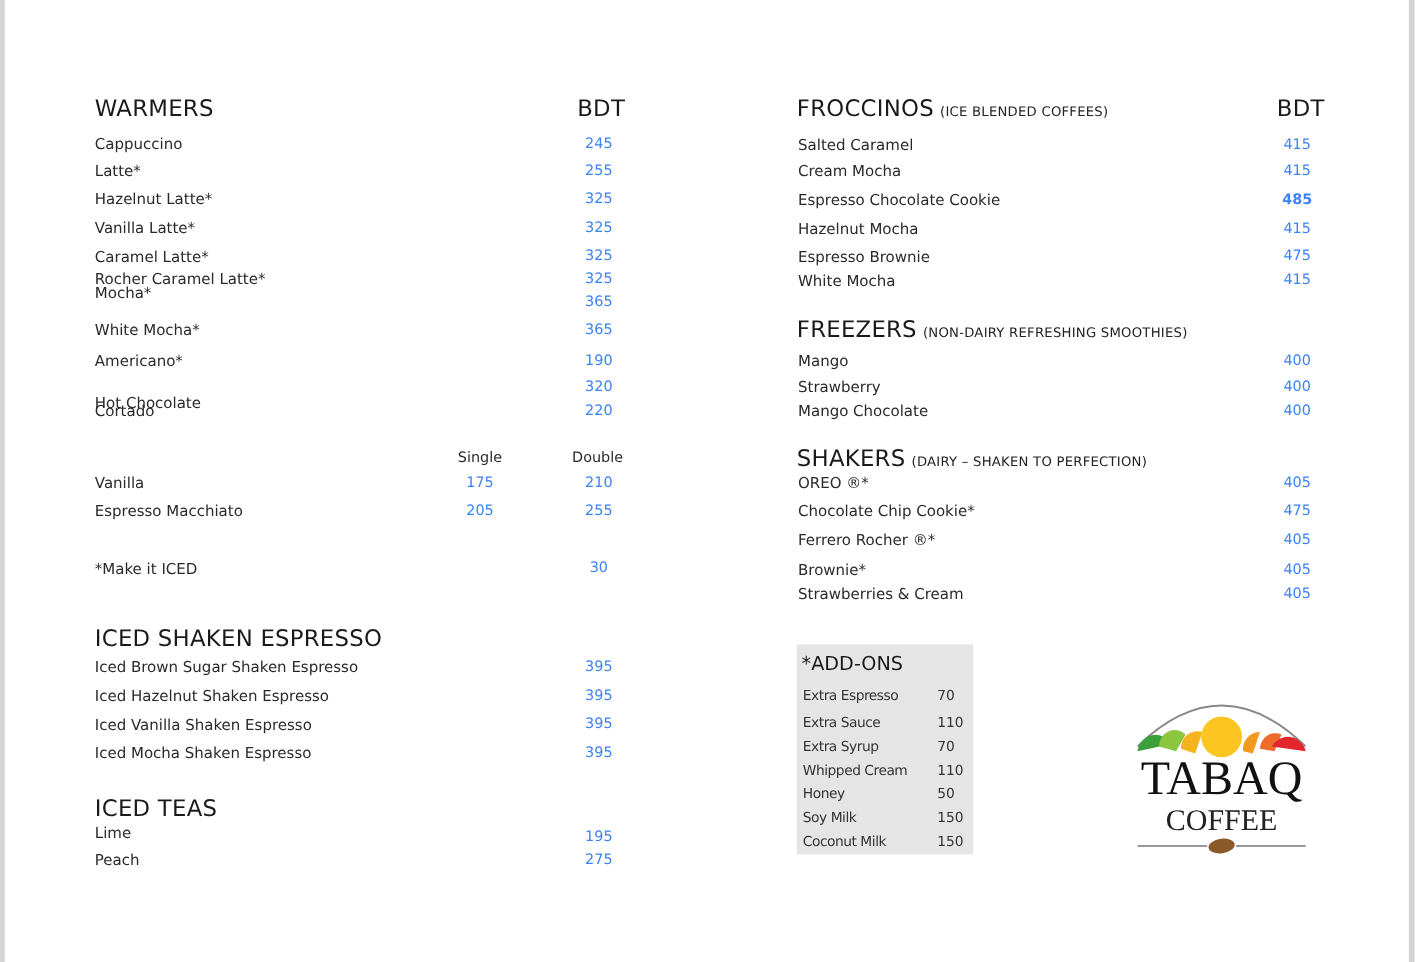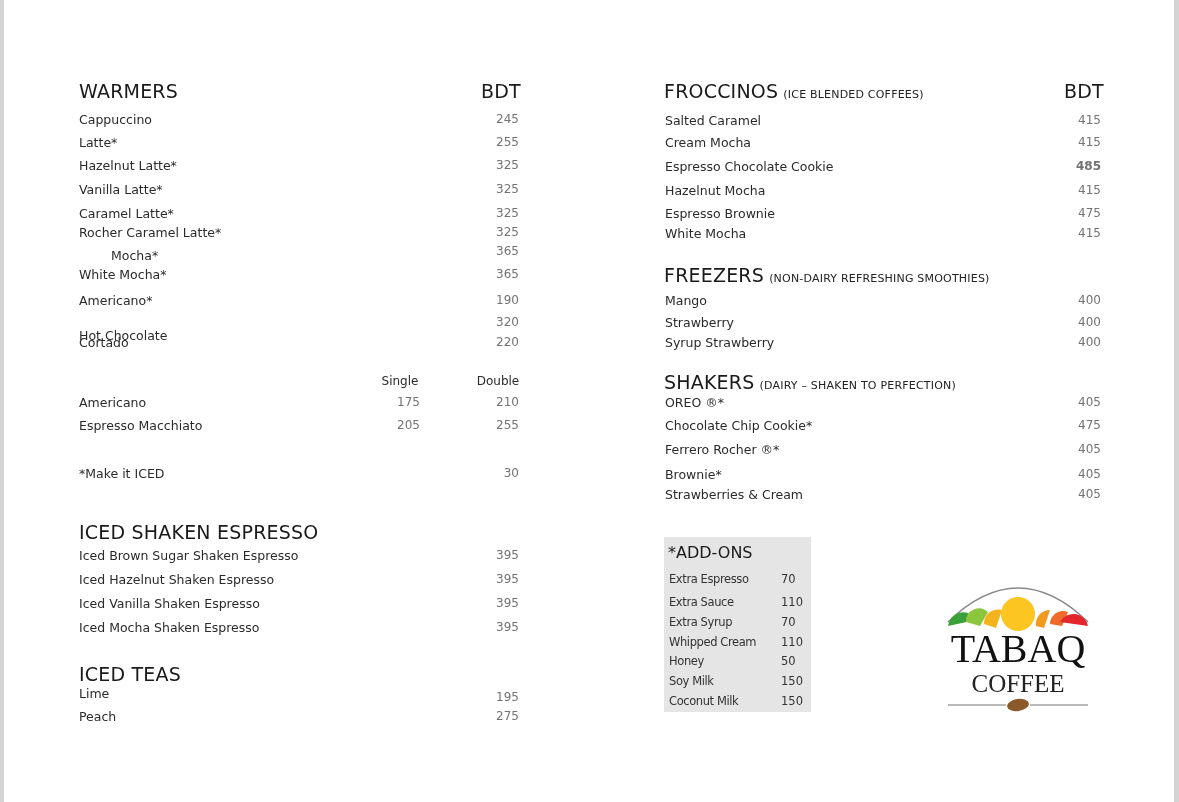--- a/index.html
+++ b/index.html
@@ -4,21 +4,21 @@
   <style>
     * { margin: 0; padding: 0; box-sizing: border-box; }
     html, body { width: 1179px; height: 802px; overflow: hidden; background: #ffffff; }
     body { font-family: "DejaVu Sans", "Liberation Sans", sans-serif; color: #222; position: relative; }
     .border-left { position: absolute; left: 0; top: 0; width: 4px; height: 802px; background: #d4d4d4; }
     .border-right { position: absolute; right: 0; top: 0; width: 5px; height: 802px; background: #d4d4d4; }
     .abs { position: absolute; white-space: nowrap; }
     .h1 { font-size: 19px; font-weight: normal; letter-spacing: 0.2px; color: #1a1a1a; }
     .sub { font-size: 11px; color: #222; letter-spacing: 0.2px; }
     .item { font-size: 12.5px; color: #2a2a2a; }
-    .price { font-size: 12px; color: #737373; text-align: right; width: 40px; }
+    .price { font-size: 12px; color: #3b82f6; text-align: center; width: 40px; }
     .lbl { font-size: 12px; color: #2a2a2a; text-align: center; width: 60px; }
     .addons { position: absolute; left: 664px; top: 537px; width: 147px; height: 175px; background: #e5e5e5; }
     .addons .title { position: absolute; left: 4px; top: 6px; font-size: 16px; color: #1a1a1a; }
     .addons .an { position: absolute; left: 5px; font-size: 11.5px; color: #333; letter-spacing: -0.4px; }
     .addons .ap { position: absolute; left: 117px; font-size: 11.5px; color: #333; }
     .logo { position: absolute; left: 940px; top: 576px; width: 156px; height: 140px; }
   </style>
 </head>
 <body>
 
@@ -34,37 +34,37 @@
   <div class="abs item" style="left:79px;top:135px;">Latte*</div>
   <div class="abs price" style="left:479px;top:135px;">255</div>
   <div class="abs item" style="left:79px;top:158px;">Hazelnut Latte*</div>
   <div class="abs price" style="left:479px;top:158px;">325</div>
   <div class="abs item" style="left:79px;top:182px;">Vanilla Latte*</div>
   <div class="abs price" style="left:479px;top:182px;">325</div>
   <div class="abs item" style="left:79px;top:206px;">Caramel Latte*</div>
   <div class="abs price" style="left:479px;top:206px;">325</div>
   <div class="abs item" style="left:79px;top:225px;">Rocher Caramel Latte*</div>
   <div class="abs price" style="left:479px;top:225px;">325</div>
-  <div class="abs item" style="left:79px;top:248px;margin-left:32px;">Mocha*</div>
+  <div class="abs item" style="left:79px;top:236px;">Mocha*</div>
   <div class="abs price" style="left:479px;top:244px;">365</div>
   <div class="abs item" style="left:79px;top:267px;">White Mocha*</div>
   <div class="abs price" style="left:479px;top:267px;">365</div>
   <div class="abs item" style="left:79px;top:293px;">Americano*</div>
   <div class="abs price" style="left:479px;top:293px;">190</div>
   <div class="abs item" style="left:79px;top:328px;">Hot Chocolate</div>
   <div class="abs price" style="left:479px;top:315px;">320</div>
   <div class="abs item" style="left:79px;top:335px;">Cortado</div>
   <div class="abs price" style="left:479px;top:335px;">220</div>
 </div>
 
 <div>
   <div class="abs lbl" style="left:370px;top:374px;">Single</div>
   <div class="abs lbl" style="left:468px;top:374px;">Double</div>
 
-  <div class="abs item" style="left:79px;top:395px;">Americano</div>
+  <div class="abs item" style="left:79px;top:395px;">Vanilla</div>
   <div class="abs price" style="left:380px;top:395px;">175</div>
   <div class="abs price" style="left:479px;top:395px;">210</div>
   <div class="abs item" style="left:79px;top:418px;">Espresso Macchiato</div>
   <div class="abs price" style="left:380px;top:418px;">205</div>
   <div class="abs price" style="left:479px;top:418px;">255</div>
 
   <div class="abs item" style="left:79px;top:466px;">*Make it ICED</div>
   <div class="abs price" style="left:479px;top:466px;">30</div>
 </div>
 
@@ -111,21 +111,21 @@
 
 <div>
   <div class="abs" style="left:664px;top:264px;">
     <span class="h1">FREEZERS</span>
     <span class="sub">(NON-DAIRY REFRESHING SMOOTHIES)</span>
   </div>
   <div class="abs item" style="left:665px;top:293px;">Mango</div>
   <div class="abs price" style="left:1061px;top:293px;">400</div>
   <div class="abs item" style="left:665px;top:315px;">Strawberry</div>
   <div class="abs price" style="left:1061px;top:315px;">400</div>
-  <div class="abs item" style="left:665px;top:335px;">Syrup Strawberry</div>
+  <div class="abs item" style="left:665px;top:335px;">Mango Chocolate</div>
   <div class="abs price" style="left:1061px;top:335px;">400</div>
 </div>
 
 <div>
   <div class="abs" style="left:664px;top:371px;">
     <span class="h1">SHAKERS</span>
     <span class="sub">(DAIRY – SHAKEN TO PERFECTION)</span>
   </div>
   <div class="abs item" style="left:665px;top:395px;">OREO ®*</div>
   <div class="abs price" style="left:1061px;top:395px;">405</div>

